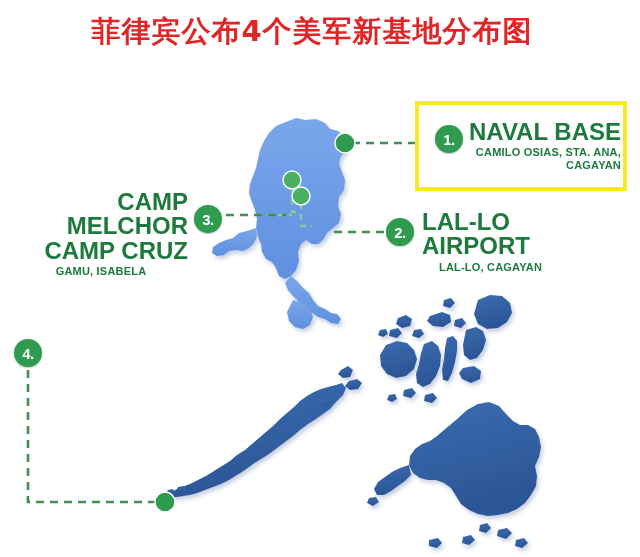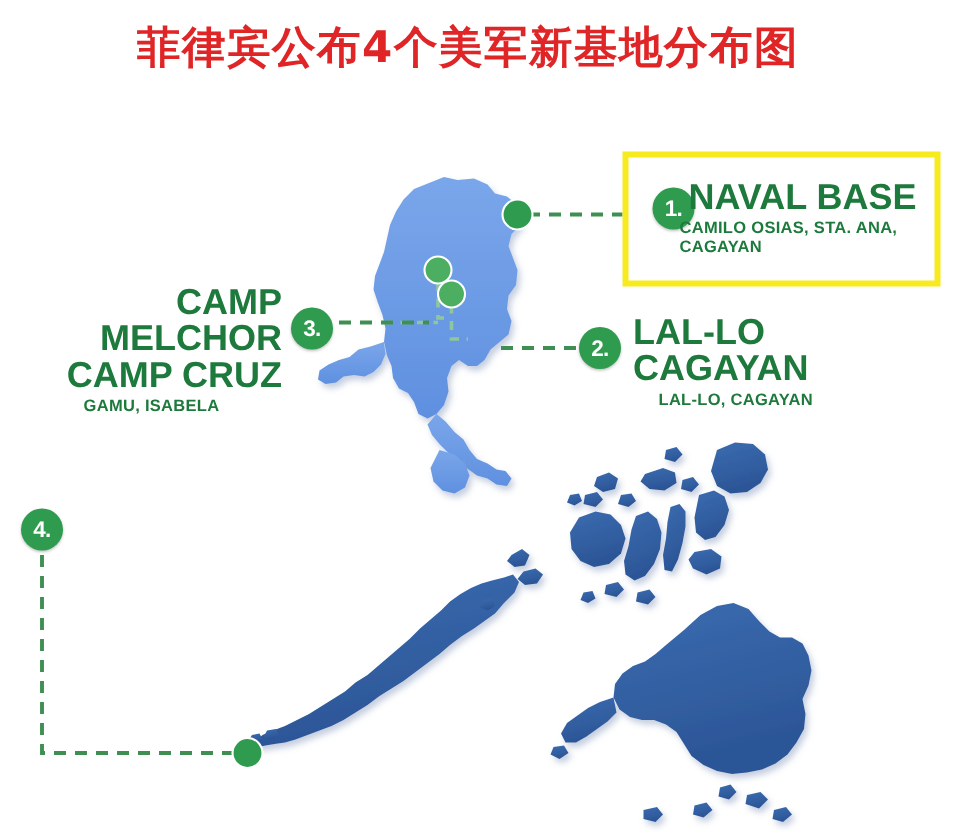--- a/index.html
+++ b/index.html
@@ -57,22 +57,22 @@
     line-height:1.15;
     letter-spacing:0.2px;
     white-space:pre-line;
     margin-top:2px;
   }
 
   
   #callout-1{left:415px;top:101px;width:212px;height:90px;
     border:4px solid #f7ea1e;background:#ffffff;box-sizing:border-box;}
   #callout-1 .badge{left:16px;top:20px;}
-  #callout-1 .txt{position:absolute;left:40px;top:15px;text-align:left;}
-  #callout-1 .lbl-sub{text-align:left;margin-left:-6px;}
+  #callout-1 .txt{position:absolute;left:50px;top:15px;text-align:left;}
+  #callout-1 .lbl-sub{text-align:right;margin-left:-6px;}
 
   
   #callout-2{left:386px;top:210px;width:170px;height:62px;}
   #callout-2 .badge{left:0px;top:8px;}
   #callout-2 .txt{position:absolute;left:36px;top:0px;text-align:left;}
   #callout-2 .lbl-sub{text-align:center;margin-left:17px;}
 
   
   #callout-3{left:14px;top:190px;width:210px;height:62px;}
   #callout-3 .badge{left:180px;top:15px;}
@@ -237,21 +237,21 @@
       <div class="lbl-title">NAVAL BASE</div>
       <div class="lbl-sub">CAMILO OSIAS, STA. ANA,
 CAGAYAN</div>
     </div>
   </div>
 
   <div class="callout" id="callout-2">
     <div class="badge">2.</div>
     <div class="txt">
       <div class="lbl-title">LAL-LO
-CAGAYAN</div>
+AIRPORT</div>
       <div class="lbl-sub">LAL-LO, CAGAYAN</div>
     </div>
   </div>
 
   <div class="callout" id="callout-3">
     <div class="txt">
       <div class="lbl-title">CAMP MELCHOR
 CAMP CRUZ</div>
       <div class="lbl-sub">GAMU, ISABELA</div>
     </div>

